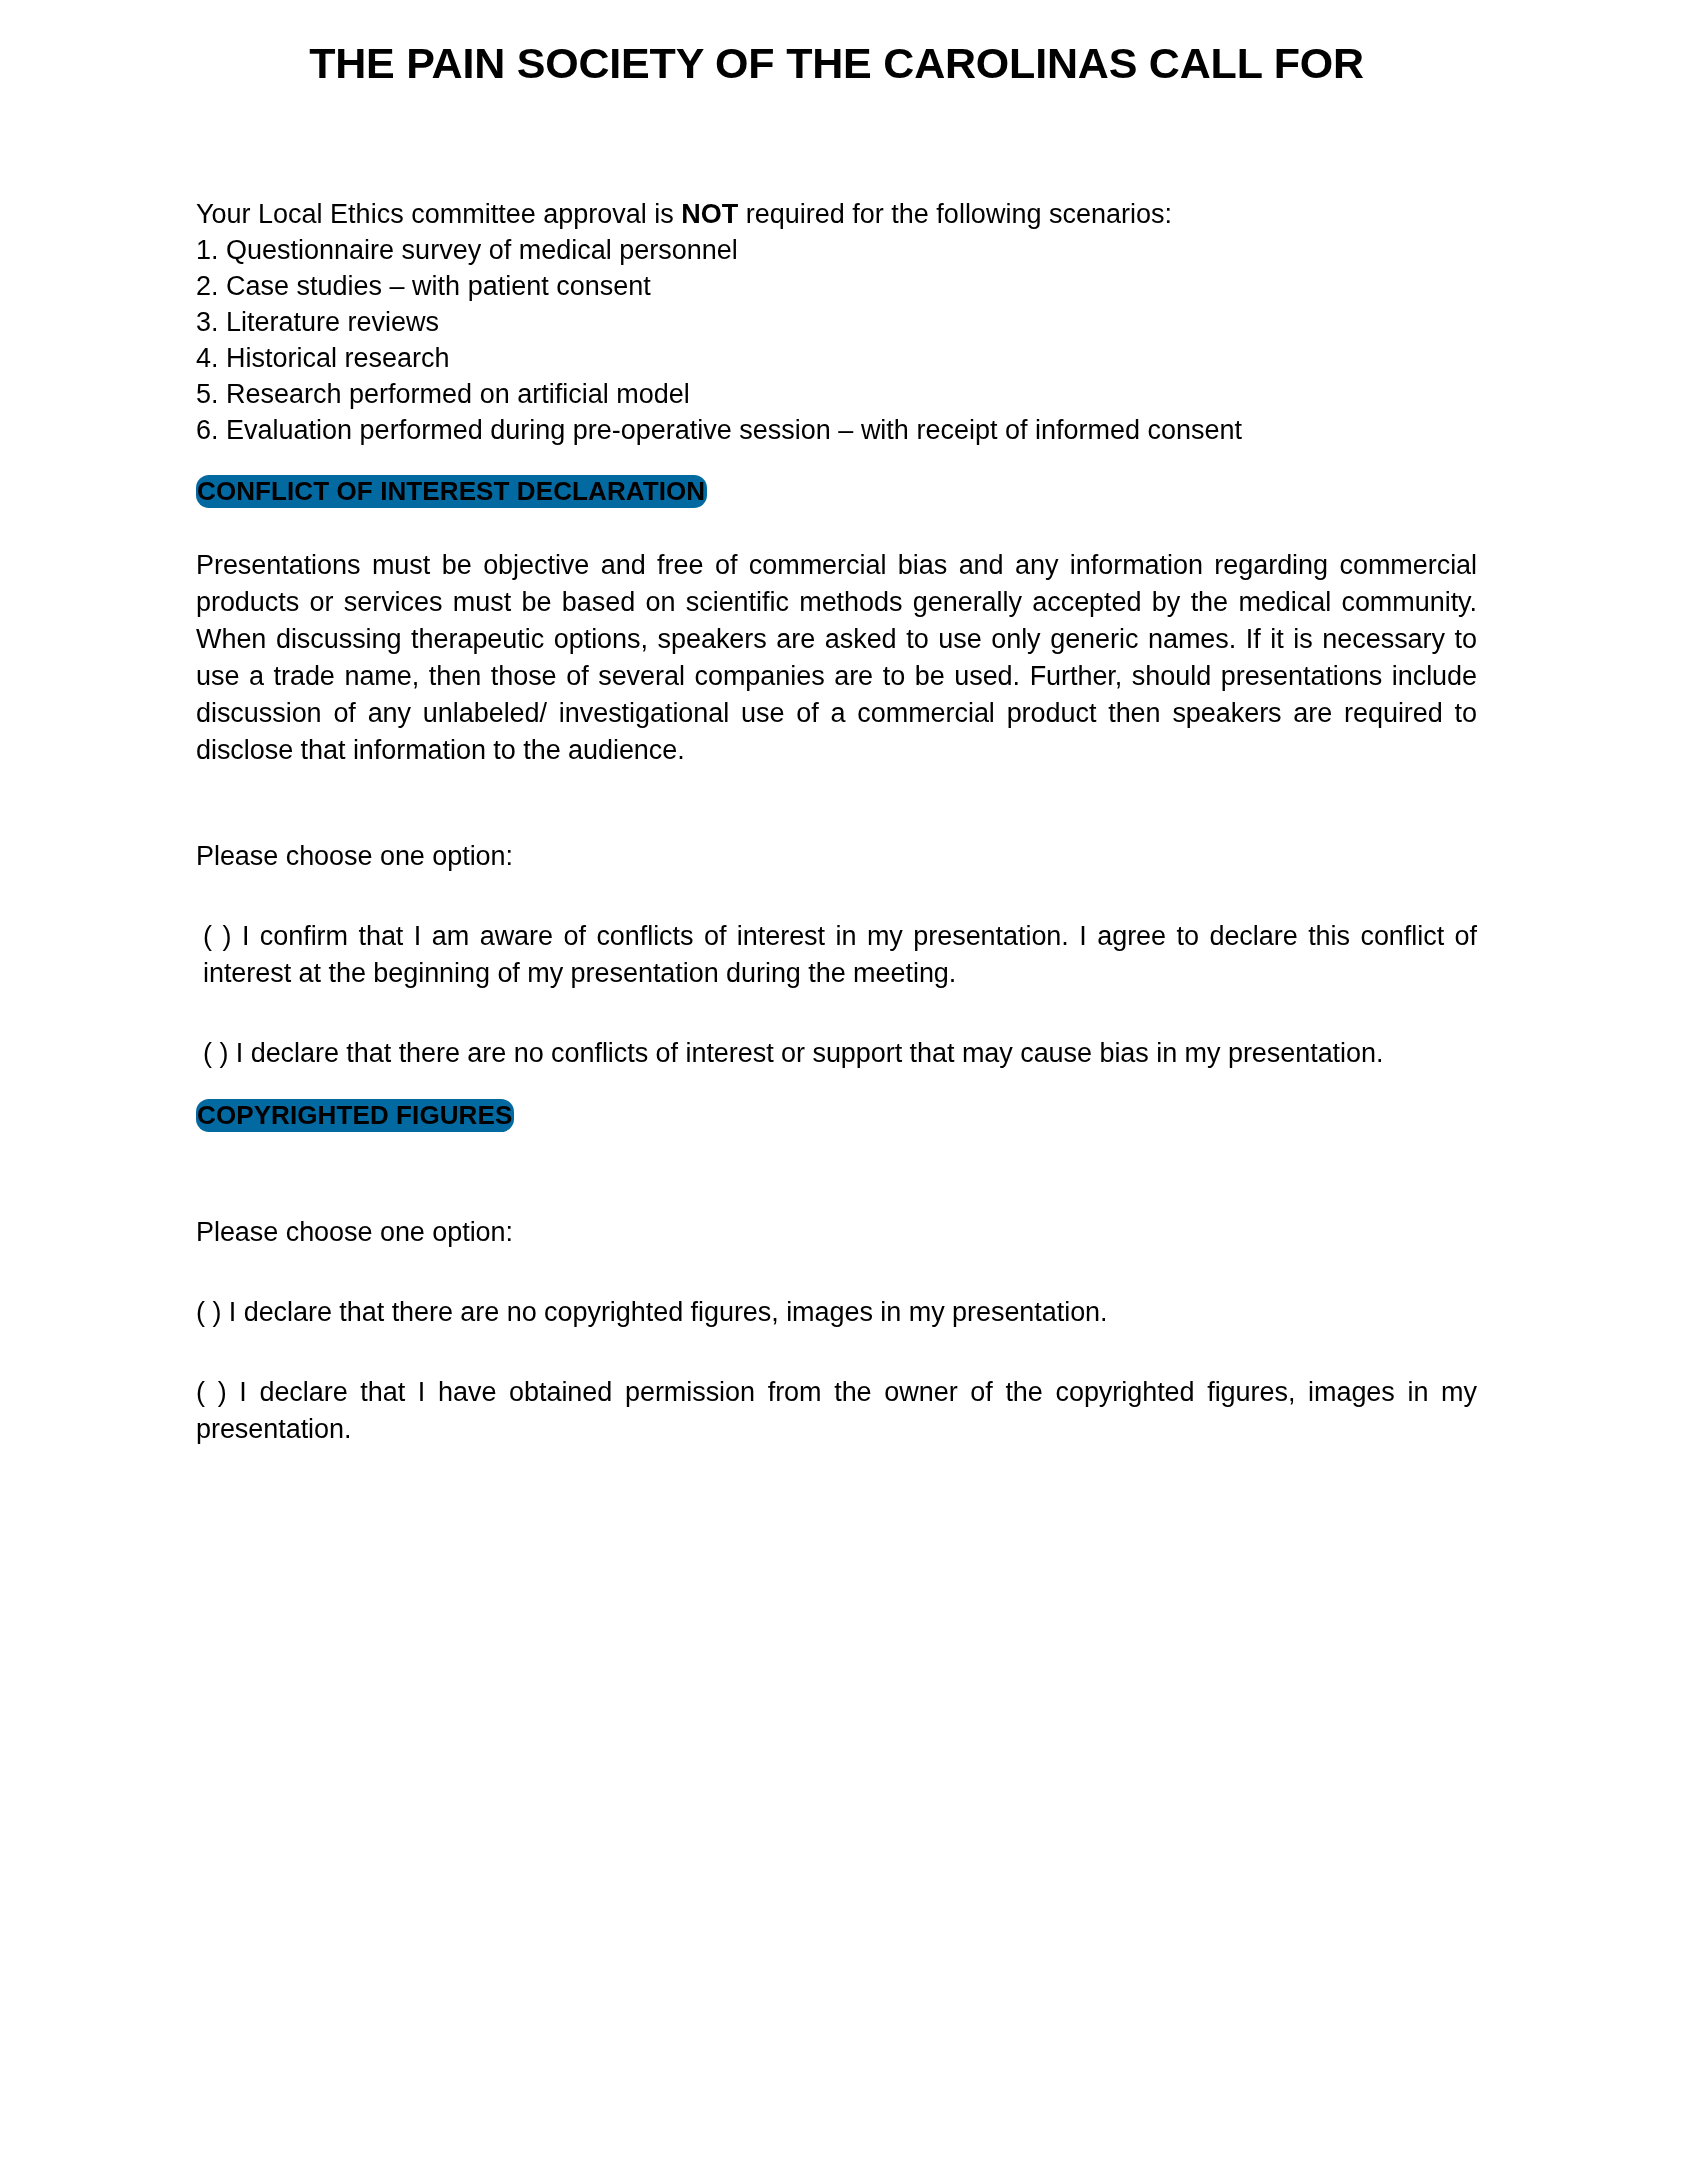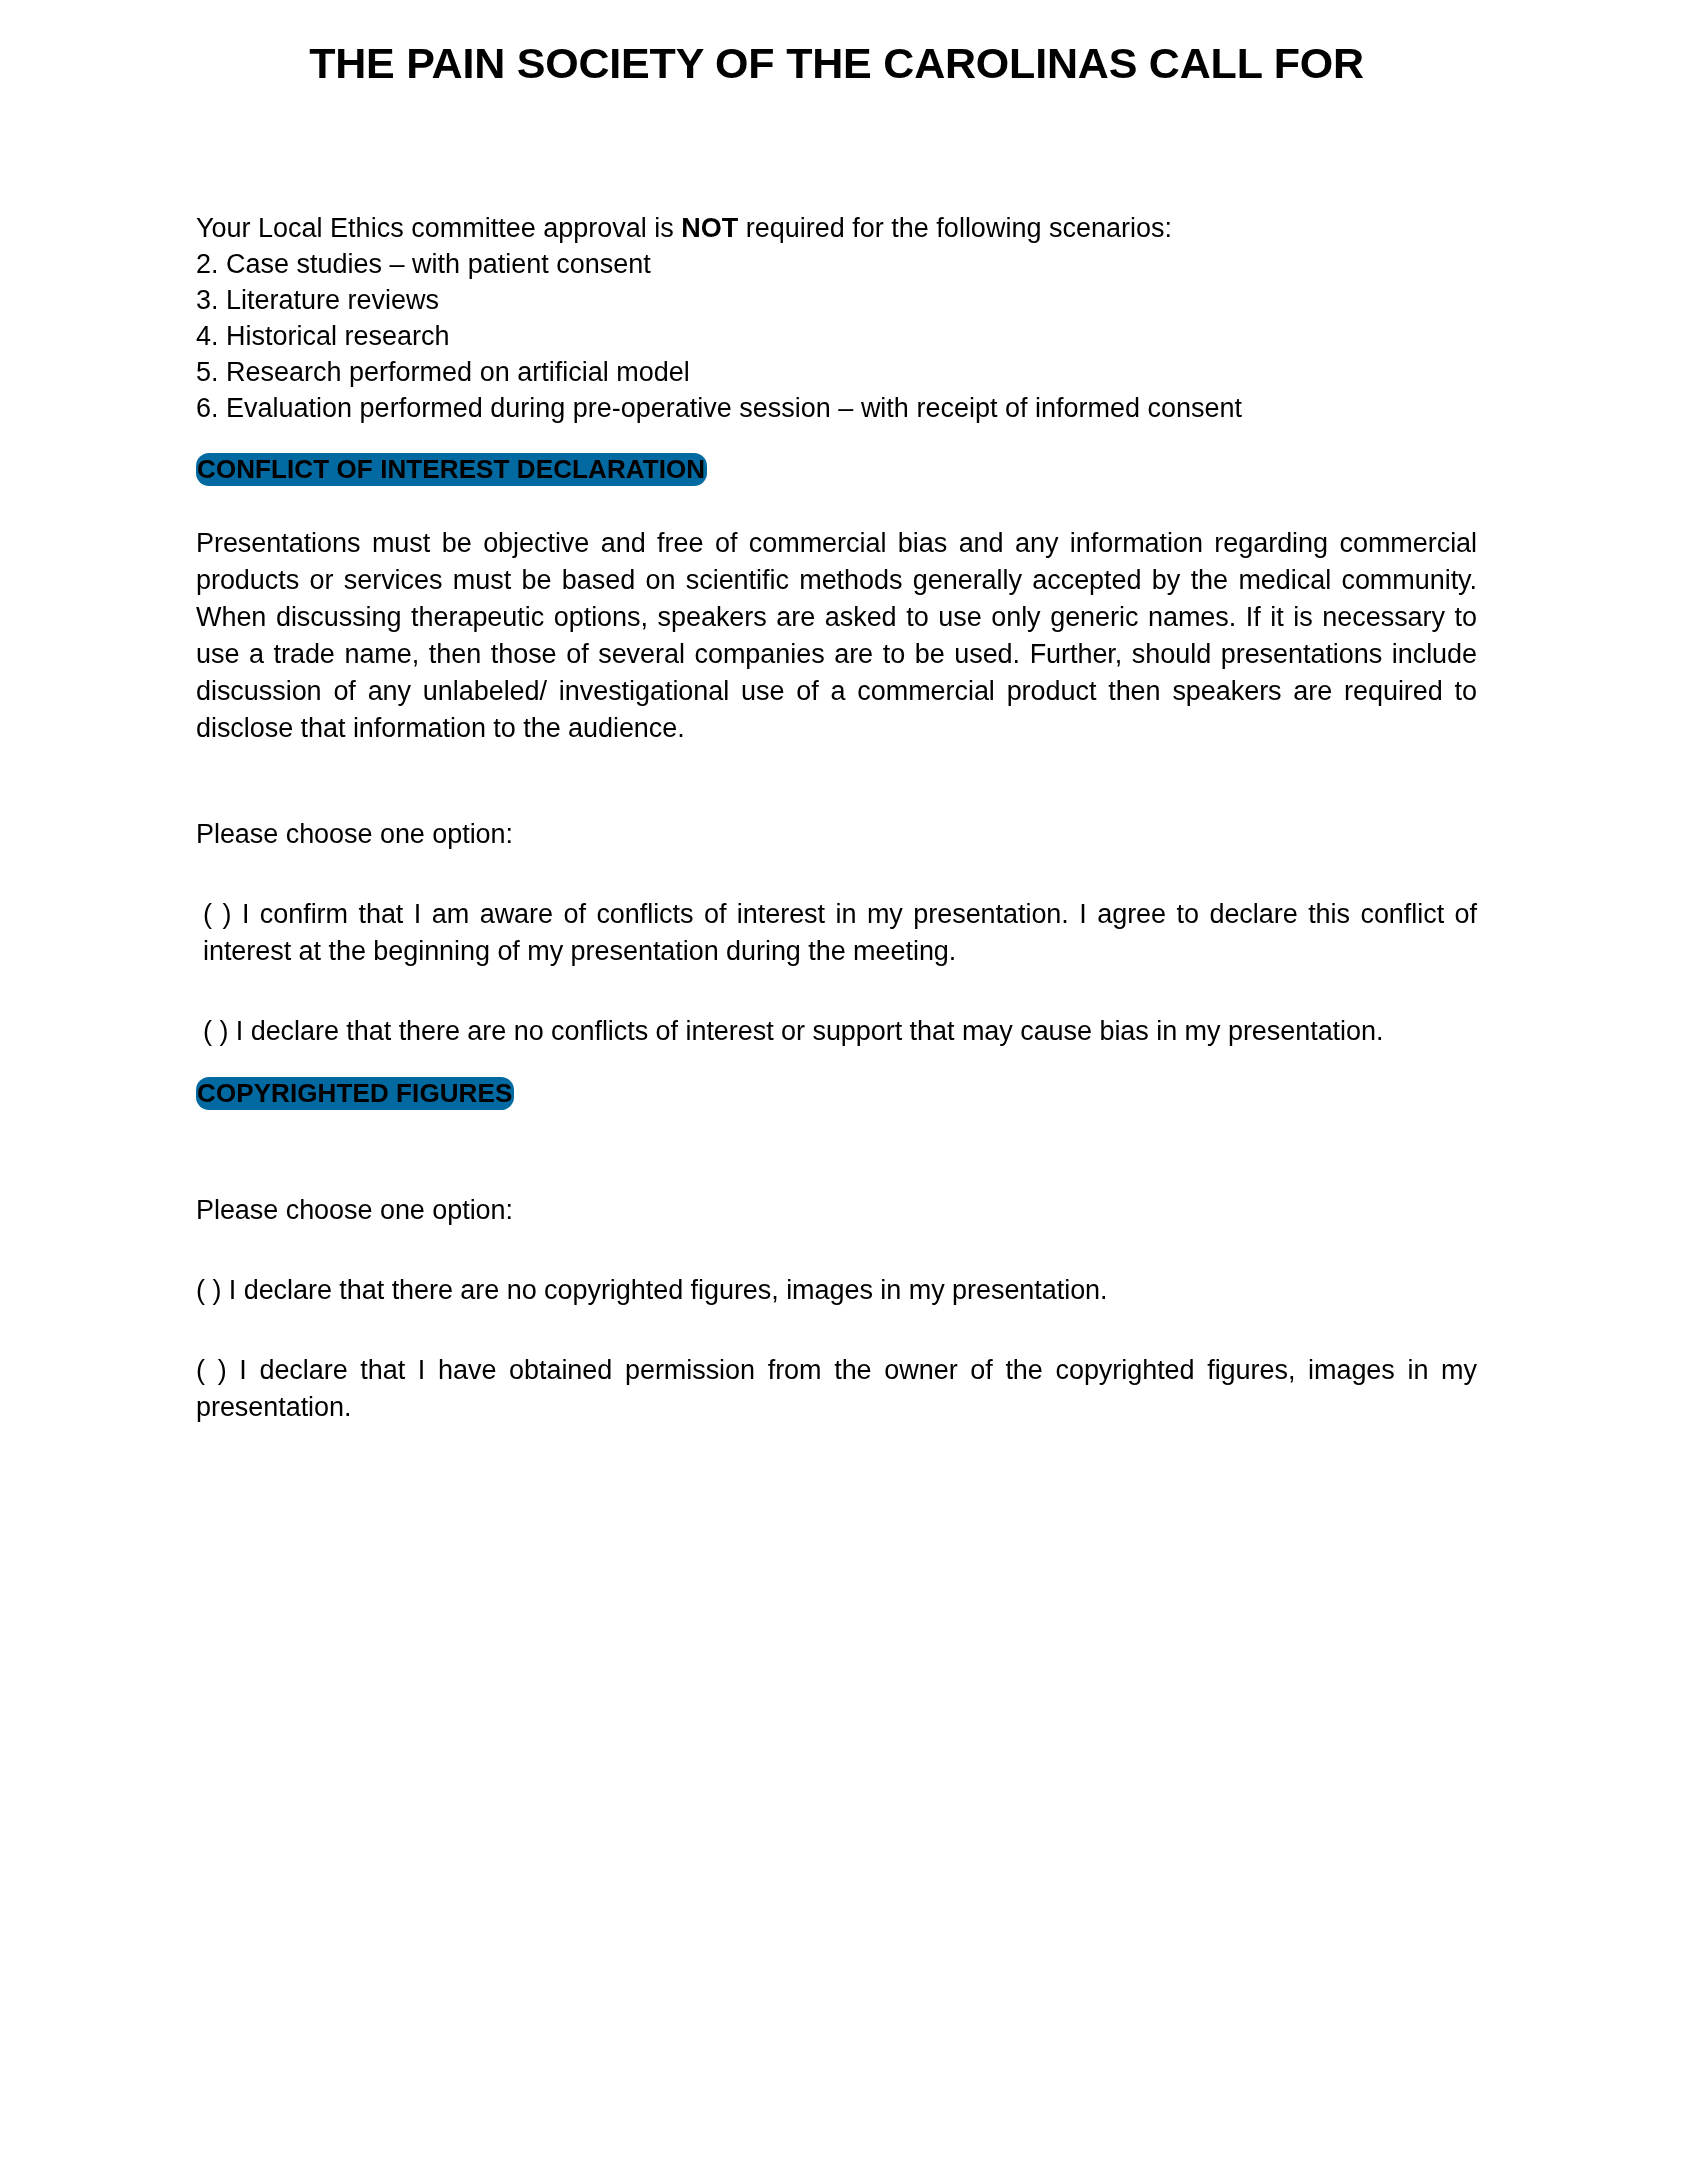--- a/index.html
+++ b/index.html
@@ -33,21 +33,21 @@
     font-weight: bold;
     line-height: 1.26;
     letter-spacing: -0.2px;
   }
   .doc-title .tline { display: block; }
 
   
   .body-block {
     position: absolute;
     left: 196px;
-    top: 210px;
+    top: 196px;
     width: 1281px;
   }
 
   .list-line {
     font-size: 27px;
     line-height: 36px;
     white-space: nowrap;
   }
 
   .intro-line {
@@ -98,20 +98,21 @@
 
   <div class="doc-title">
     <span class="tline">THE PAIN SOCIETY OF THE CAROLINAS CALL FOR</span>
   </div>
 
   <div class="body-block">
 
     <div class="intro-line"><span>Your Local Ethics committee approval is </span><b>NOT</b><span> required for the following scenarios:</span></div>
 
     <div>
+      <div class="list-line">1. Questionnaire survey of medical personnel</div>
       <div class="list-line">2. Case studies – with patient consent</div>
       <div class="list-line">3. Literature reviews</div>
       <div class="list-line">4. Historical research</div>
       <div class="list-line">5. Research performed on artificial model</div>
       <div class="list-line">6. Evaluation performed during pre-operative session – with receipt of informed consent</div>
     </div>
 
     <div class="spacer-md"></div>
 
     <div class="hl-row"><span class="hl">CONFLICT OF INTEREST DECLARATION</span></div>

